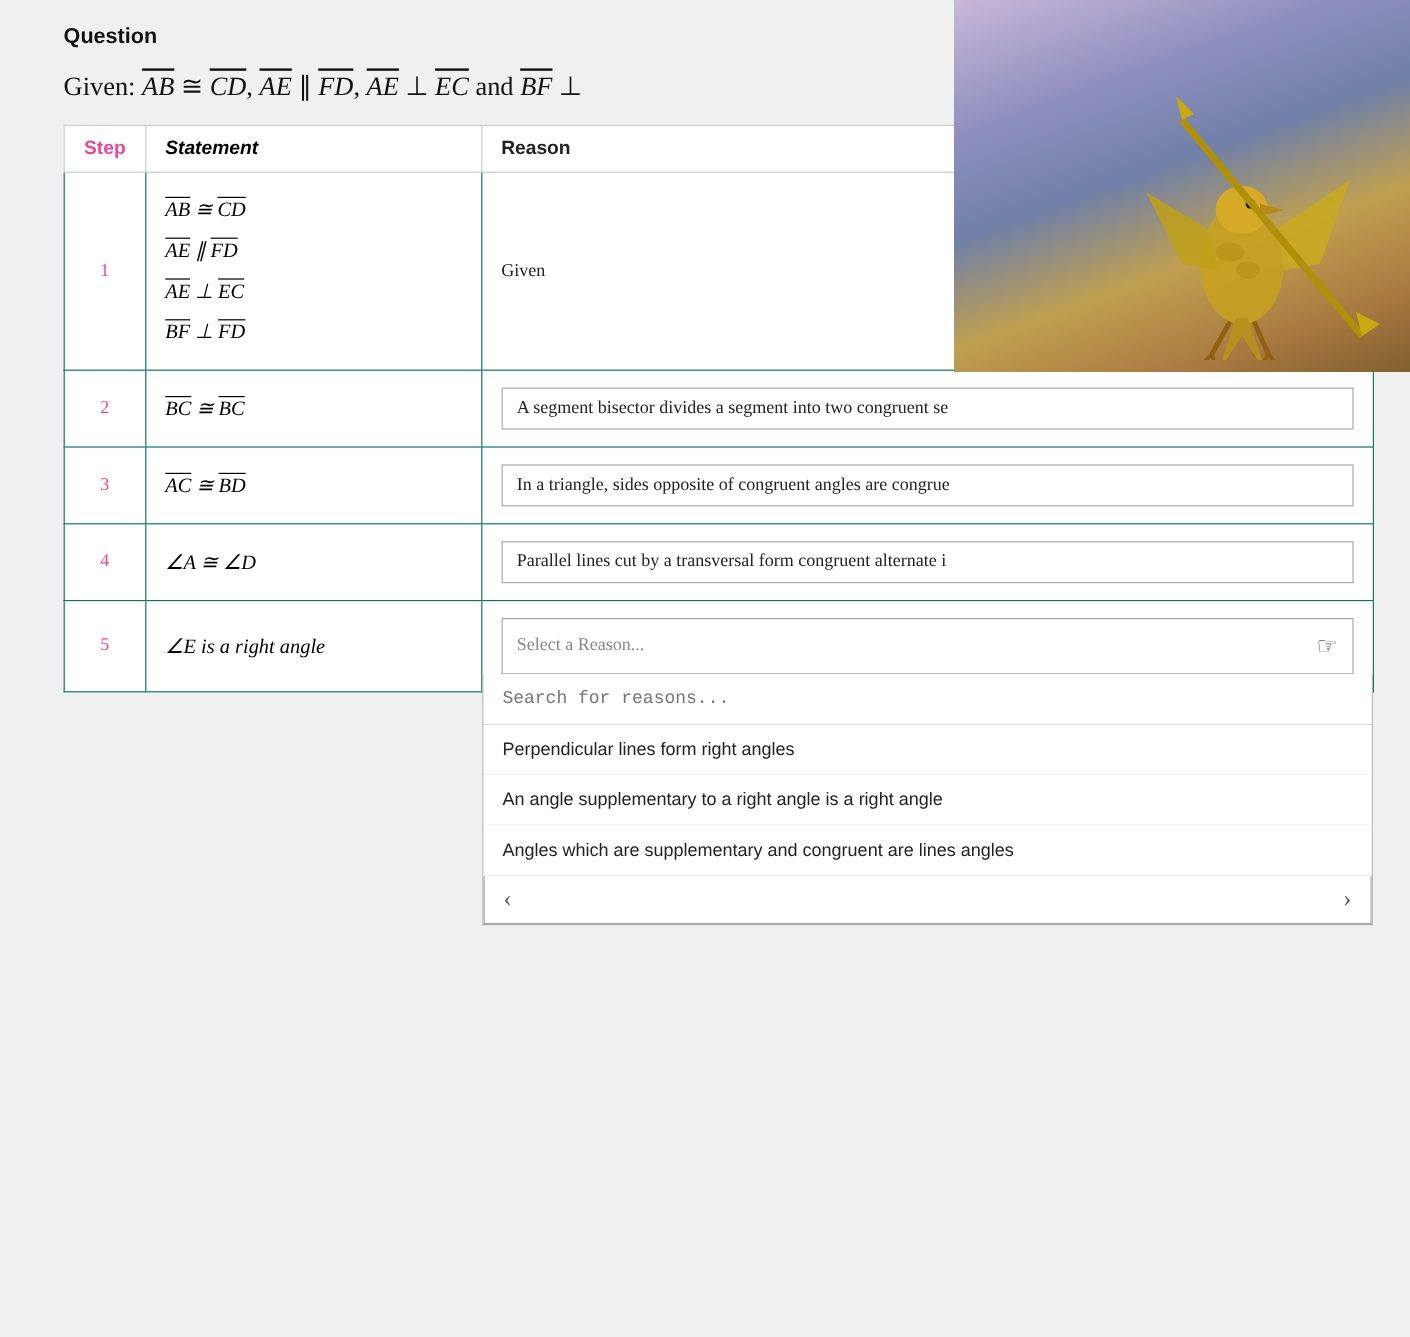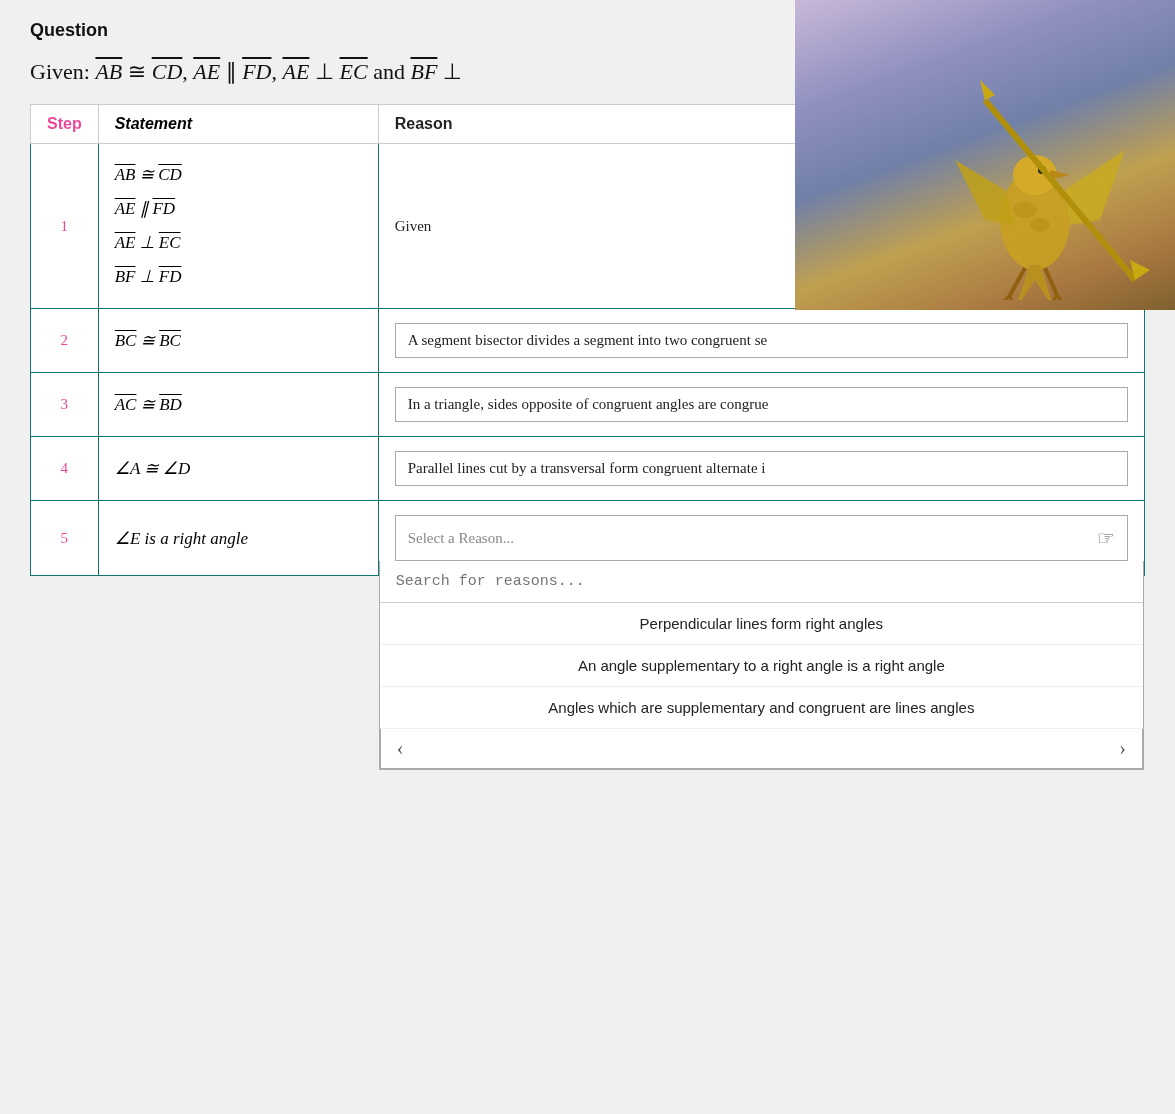--- a/index.html
+++ b/index.html
@@ -10,20 +10,21 @@
       min-height: 1114px;
       position: relative;
       overflow: hidden;
     }
 
     .page-container {
       background: #f0f0f0;
       width: 1175px;
       min-height: 1114px;
       position: relative;
+      padding-left: 23px;
     }
 
     
     .top-image {
       position: absolute;
       top: 0;
       right: 0;
       width: 380px;
       height: 310px;
       background: linear-gradient(135deg, #b0a0c0 0%, #8090b0 30%, #c0a060 60%, #a08050 100%);
@@ -173,21 +174,20 @@
     }
 
     .dropdown-item {
       padding: 12px 16px;
       font-size: 15px;
       color: #222;
       border-bottom: 1px solid #eee;
       cursor: pointer;
       background: #fff;
       font-family: Arial, sans-serif;
-      text-align: center;
     }
 
     .step1-statements {
       line-height: 2;
     }
 
     .table-wrapper {
       position: relative;
       margin-top: 10px;
     }

